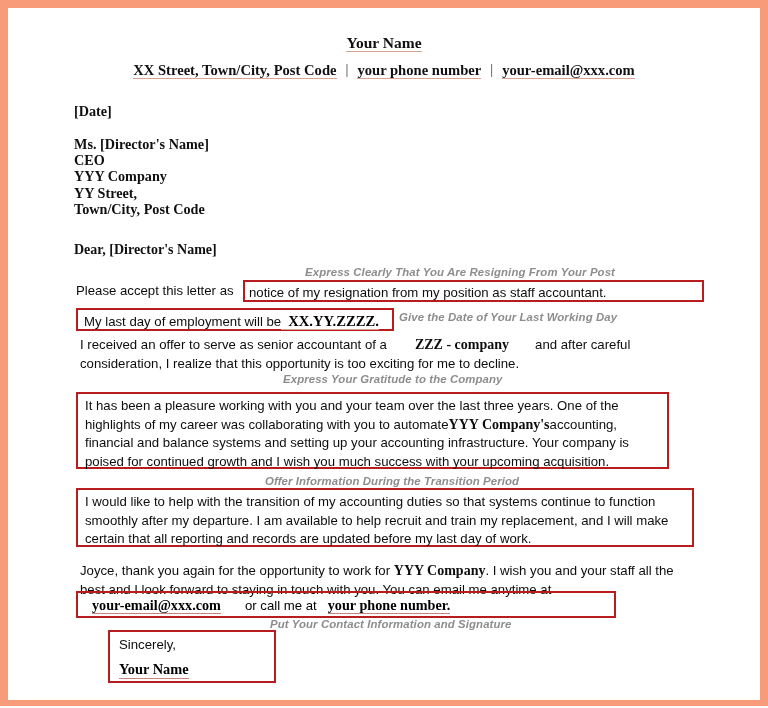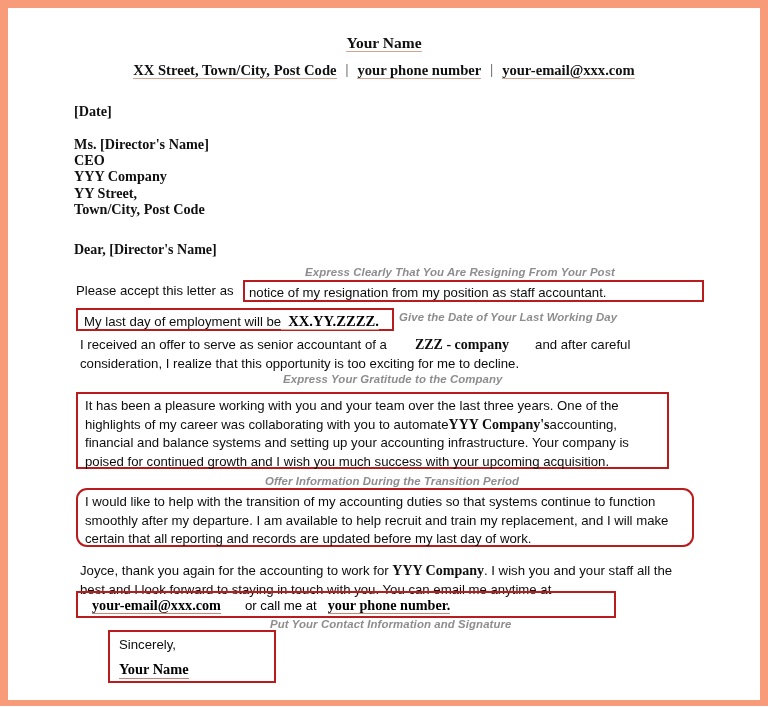--- a/index.html
+++ b/index.html
@@ -189,21 +189,20 @@
   }
 
   
   #trans-box {
     position: absolute;
     left: 68px;
     top: 480px;
     width: 618px;
     height: 59px;
     padding: 3px 7px 0 7px;
-    border-radius: 11px;
   }
 
   
   #closing {
     position: absolute;
     left: 72px;
     top: 554px;
     width: 612px;
   }
   #contact-box {
@@ -299,21 +298,21 @@
 
     <div id="grat-box" class="boxed body-text">
       <span>It has been a pleasure working with you and your team over the last three years. One of the highlights of my career was collaborating with you to automate</span><span class="inline-strong" style="font-size:14px;">YYY Company's</span><span>accounting, financial and balance systems and setting up your accounting infrastructure. Your company is poised for continued growth and I wish you much success with your upcoming acquisition.</span>
     </div>
 
     <div id="hint-transit" class="hint">Offer Information During the Transition Period</div>
 
     <div id="trans-box" class="boxed body-text">I would like to help with the transition of my accounting duties so that systems continue to function smoothly after my departure. I am available to help recruit and train my replacement, and I will make certain that all reporting and records are updated before my last day of work.</div>
 
     <div id="closing" class="body-text">
-      <span>Joyce, thank you again for the accounting to work for</span>
+      <span>Joyce, thank you again for the opportunity to work for</span>
       <span class="inline-strong" style="font-size:14px;">YYY Company</span><span>. I wish you and your staff all the best and I look forward to staying in touch with you. You can email me anytime at</span>
     </div>
 
     <div id="contact-box" class="boxed">
       <span class="em">your-email@xxx.com</span><span class="mid">or call me at</span><span class="ph">your phone number.</span>
     </div>
 
     <div id="hint-contact" class="hint">Put Your Contact Information and Signature</div>
 
     <div id="sig-box" class="boxed">

